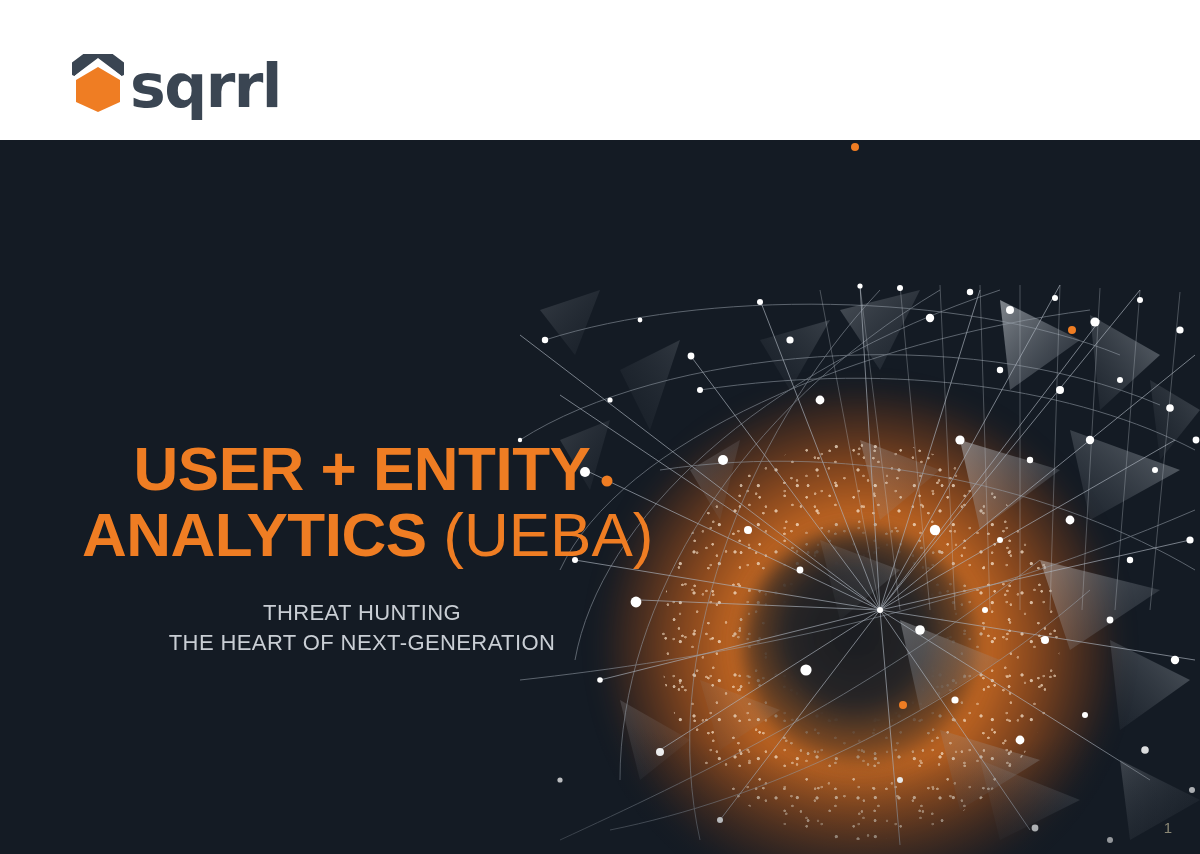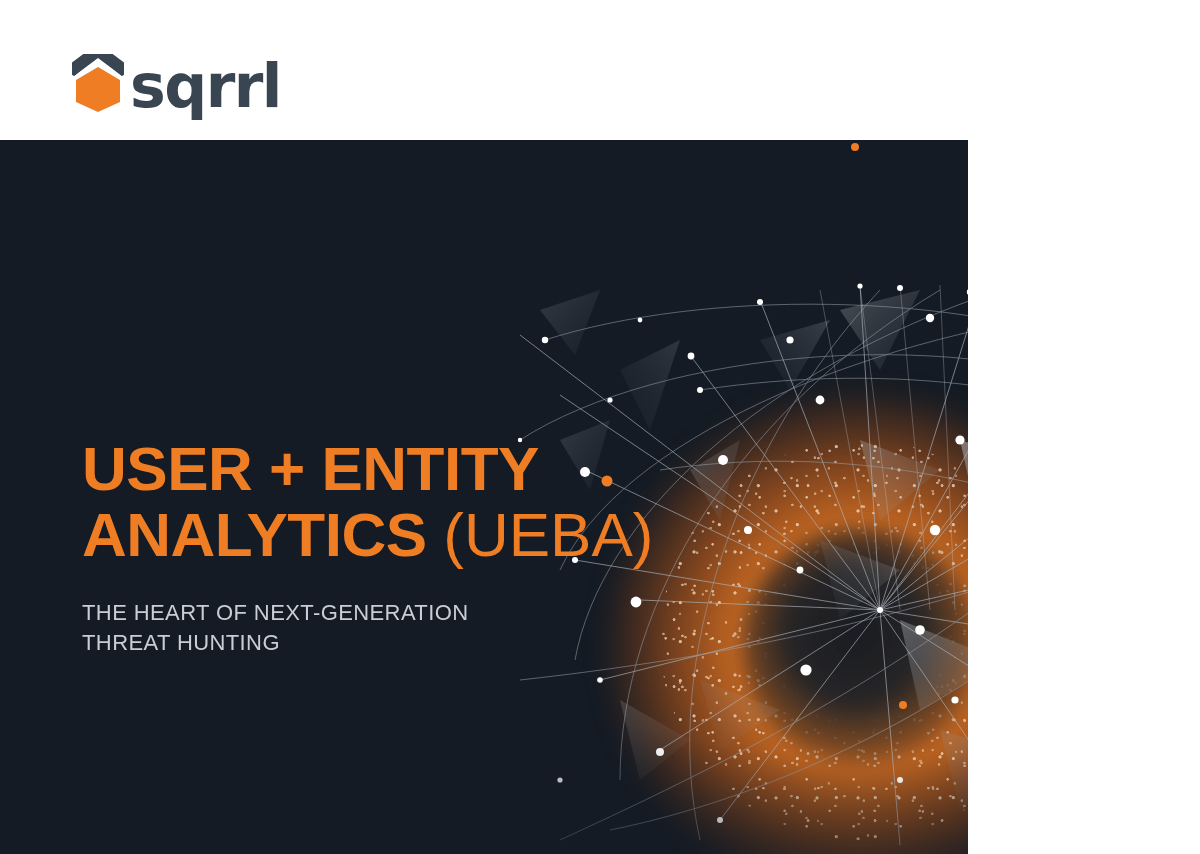--- a/index.html
+++ b/index.html
@@ -6,21 +6,21 @@
     margin: 0;
     padding: 0;
     background: #ffffff;
   }
   body {
     font-family: "Liberation Sans", sans-serif;
   }
 
   #slide {
     position: relative;
-    width: 968px;
+    width: 1200px;
     height: 854px;
     overflow: hidden;
     background: #ffffff;
   }
 
   
   #header {
     position: absolute;
     left: 0; top: 0;
     width: 1200px;
@@ -54,20 +54,21 @@
   }
 
   
   #hero {
     position: absolute;
     left: 0; top: 140px;
     width: 1200px;
     height: 714px;
     background: #141b24;
     overflow: hidden;
+    text-align: center;
   }
 
   
   #glow {
     position: absolute;
     left: 610px;
     top: 255px;
     width: 500px;
     height: 500px;
     border-radius: 50%;
@@ -368,20 +369,20 @@
         <circle cx="903" cy="565" r="4"></circle>
       </g>
 
       <rect x="0" y="0" width="1200" height="714" fill="url(#vign)"></rect>
     </svg>
 
     <div id="text-block">
       <div class="title-line">USER + ENTITY</div>
       <div class="title-line"><span>ANALYTICS </span><span class="title-light">(UEBA)</span></div>
       <div id="subtitle">
+        <div>THREAT HUNTING</div>
         <div>THE HEART OF NEXT-GENERATION</div>
-        <div>THREAT HUNTING</div>
       </div>
     </div>
 
     <div id="page-number">1</div>
   </div>
 </div>
 
 </body></html>

